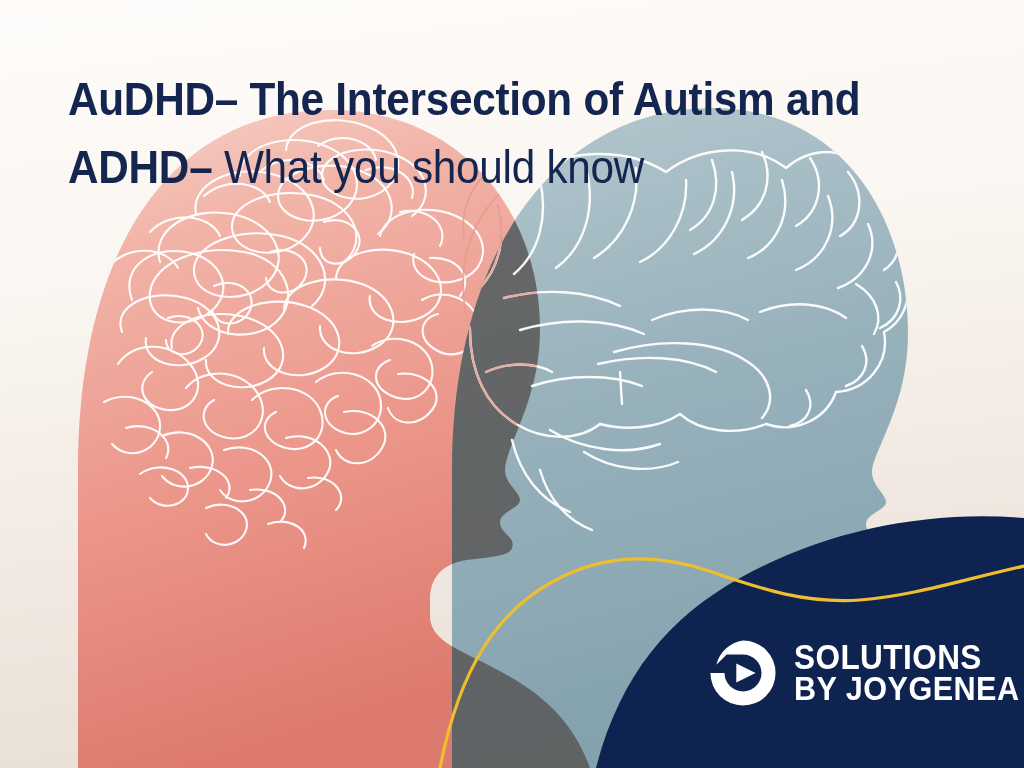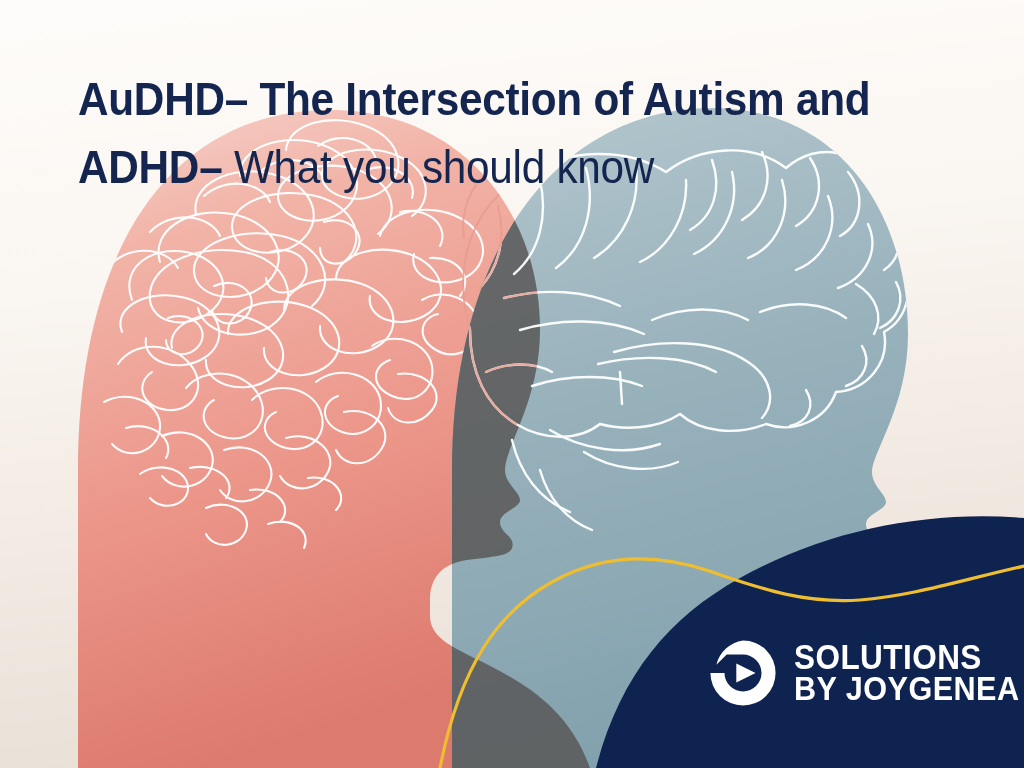--- a/index.html
+++ b/index.html
@@ -15,21 +15,21 @@
 
   #artboard{
     position:absolute;
     left:0; top:0;
     width:1024px; height:768px;
   }
 
   
   #title-block{
     position:absolute;
-    left:78px;
+    left:68px;
     top:76px;
     width:880px;
     z-index:40;
     pointer-events:none;
   }
   .title-line{
     color:#14264F;
     font-family:"Liberation Sans Narrow","Liberation Sans", sans-serif;
     font-size:46px;
     line-height:1.0;

